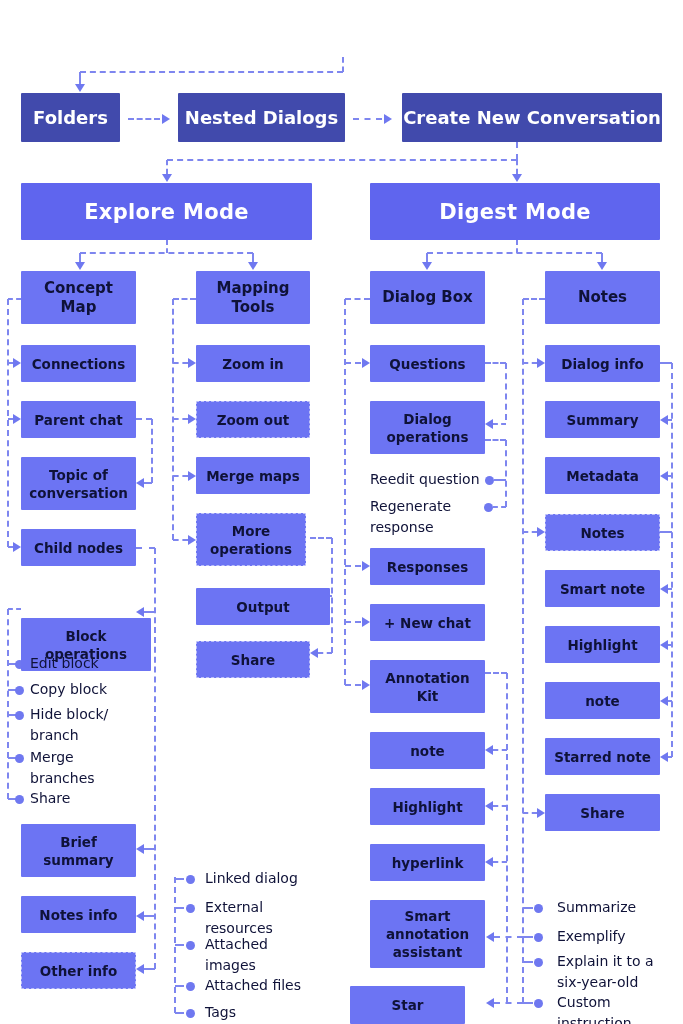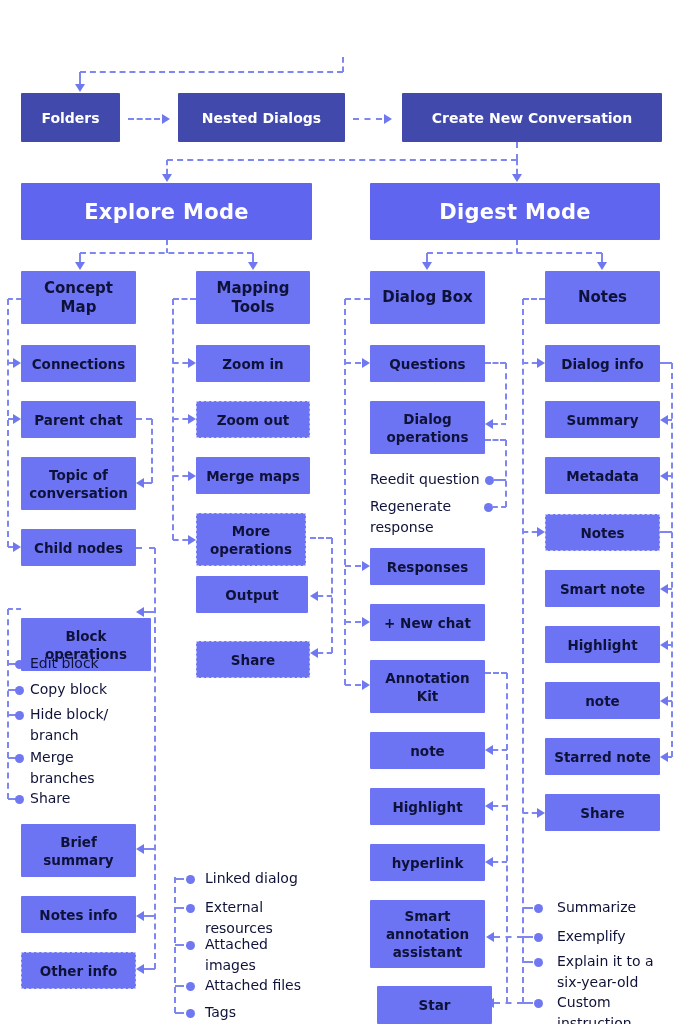--- a/index.html
+++ b/index.html
@@ -9,21 +9,21 @@
   html,body{margin:0;padding:0;background:#ffffff;}
   #canvas{
     position:relative;width:683px;height:1024px;overflow:hidden;
     background:#ffffff;font-family:"DejaVu Sans","Liberation Sans",sans-serif;
   }
   .box{
     position:absolute;display:flex;align-items:center;justify-content:center;
     text-align:center;font-weight:bold;white-space:pre-line;box-sizing:border-box;
     border-radius:1px;
   }
-  .dark{background:var(--dark);color:#ffffff;font-size:14px;}
+  .dark{background:var(--dark);color:#ffffff;font-size:18px;}
   .big{font-size:16px;letter-spacing:.3px;}
   .mode{background:var(--mode);color:#ffffff;font-size:21px;letter-spacing:.3px;}
   .sub{background:var(--item);color:var(--ink);font-size:15px;line-height:19px;}
   .item{background:var(--item);color:var(--ink);font-size:13.5px;line-height:18px;}
   .dashed{border:1.5px dashed rgba(255,255,255,.55);}
   .btxt{
     position:absolute;font-weight:normal;color:var(--ink);
     font-size:14px;line-height:21px;white-space:pre-line;
   }
   .hline,.vline{position:absolute;}
@@ -223,21 +223,21 @@
   <div class="box item" style="left:21px;top:824px;width:115px;height:53px">Brief
 summary</div>
   <div class="box item dashed" style="left:21px;top:952px;width:115px;height:37px">Other info</div>
   <div class="box item" style="left:21px;top:896px;width:115px;height:37px">Notes info</div>
 
   <div class="box item" style="left:196px;top:345px;width:114px;height:37px">Zoom in</div>
   <div class="box item dashed" style="left:196px;top:401px;width:114px;height:37px">Zoom out</div>
   <div class="box item" style="left:196px;top:457px;width:114px;height:37px">Merge maps</div>
   <div class="box item dashed" style="left:196px;top:513px;width:110px;height:53px">More
 operations</div>
-  <div class="box item" style="left:196px;top:576px;width:112px;height:37px">Output</div>
+  <div class="box item" style="left:196px;top:588px;width:134px;height:37px">Output</div>
   <div class="box item dashed" style="left:196px;top:641px;width:114px;height:37px">Share</div>
   <div class="btxt" style="left:205px;top:868px;width:124px">Linked dialog</div>
   <div class="btxt" style="left:205px;top:897px;width:124px">External
 resources</div>
   <div class="btxt" style="left:205px;top:934px;width:124px">Attached
 images</div>
   <div class="btxt" style="left:205px;top:975px;width:124px">Attached files</div>
   <div class="btxt" style="left:205px;top:1002px;width:124px">Tags</div>
 
   <div class="box item" style="left:370px;top:345px;width:115px;height:37px">Questions</div>
@@ -249,21 +249,21 @@
   <div class="box item" style="left:370px;top:548px;width:115px;height:37px">Responses</div>
   <div class="box item" style="left:370px;top:604px;width:115px;height:37px">+ New chat</div>
   <div class="box item" style="left:370px;top:660px;width:115px;height:53px">Annotation
 Kit</div>
   <div class="box item" style="left:370px;top:732px;width:115px;height:37px">note</div>
   <div class="box item" style="left:370px;top:788px;width:115px;height:37px">Highlight</div>
   <div class="box item" style="left:370px;top:844px;width:115px;height:37px">hyperlink</div>
   <div class="box item" style="left:370px;top:900px;width:115px;height:68px">Smart
 annotation
 assistant</div>
-  <div class="box item" style="left:377px;top:986px;width:115px;height:38px">Star</div>
+  <div class="box item" style="left:350px;top:986px;width:115px;height:38px">Star</div>
 
   <div class="box item" style="left:545px;top:345px;width:115px;height:37px">Dialog info</div>
   <div class="box item" style="left:545px;top:401px;width:115px;height:37px">Summary</div>
   <div class="box item" style="left:545px;top:457px;width:115px;height:37px">Metadata</div>
   <div class="box item dashed" style="left:545px;top:514px;width:115px;height:37px">Notes</div>
   <div class="box item" style="left:545px;top:570px;width:115px;height:37px">Smart note</div>
   <div class="box item" style="left:545px;top:626px;width:115px;height:37px">Highlight</div>
   <div class="box item" style="left:545px;top:682px;width:115px;height:37px">note</div>
   <div class="box item" style="left:545px;top:738px;width:115px;height:37px">Starred note</div>
   <div class="box item" style="left:545px;top:794px;width:115px;height:37px">Share</div>

